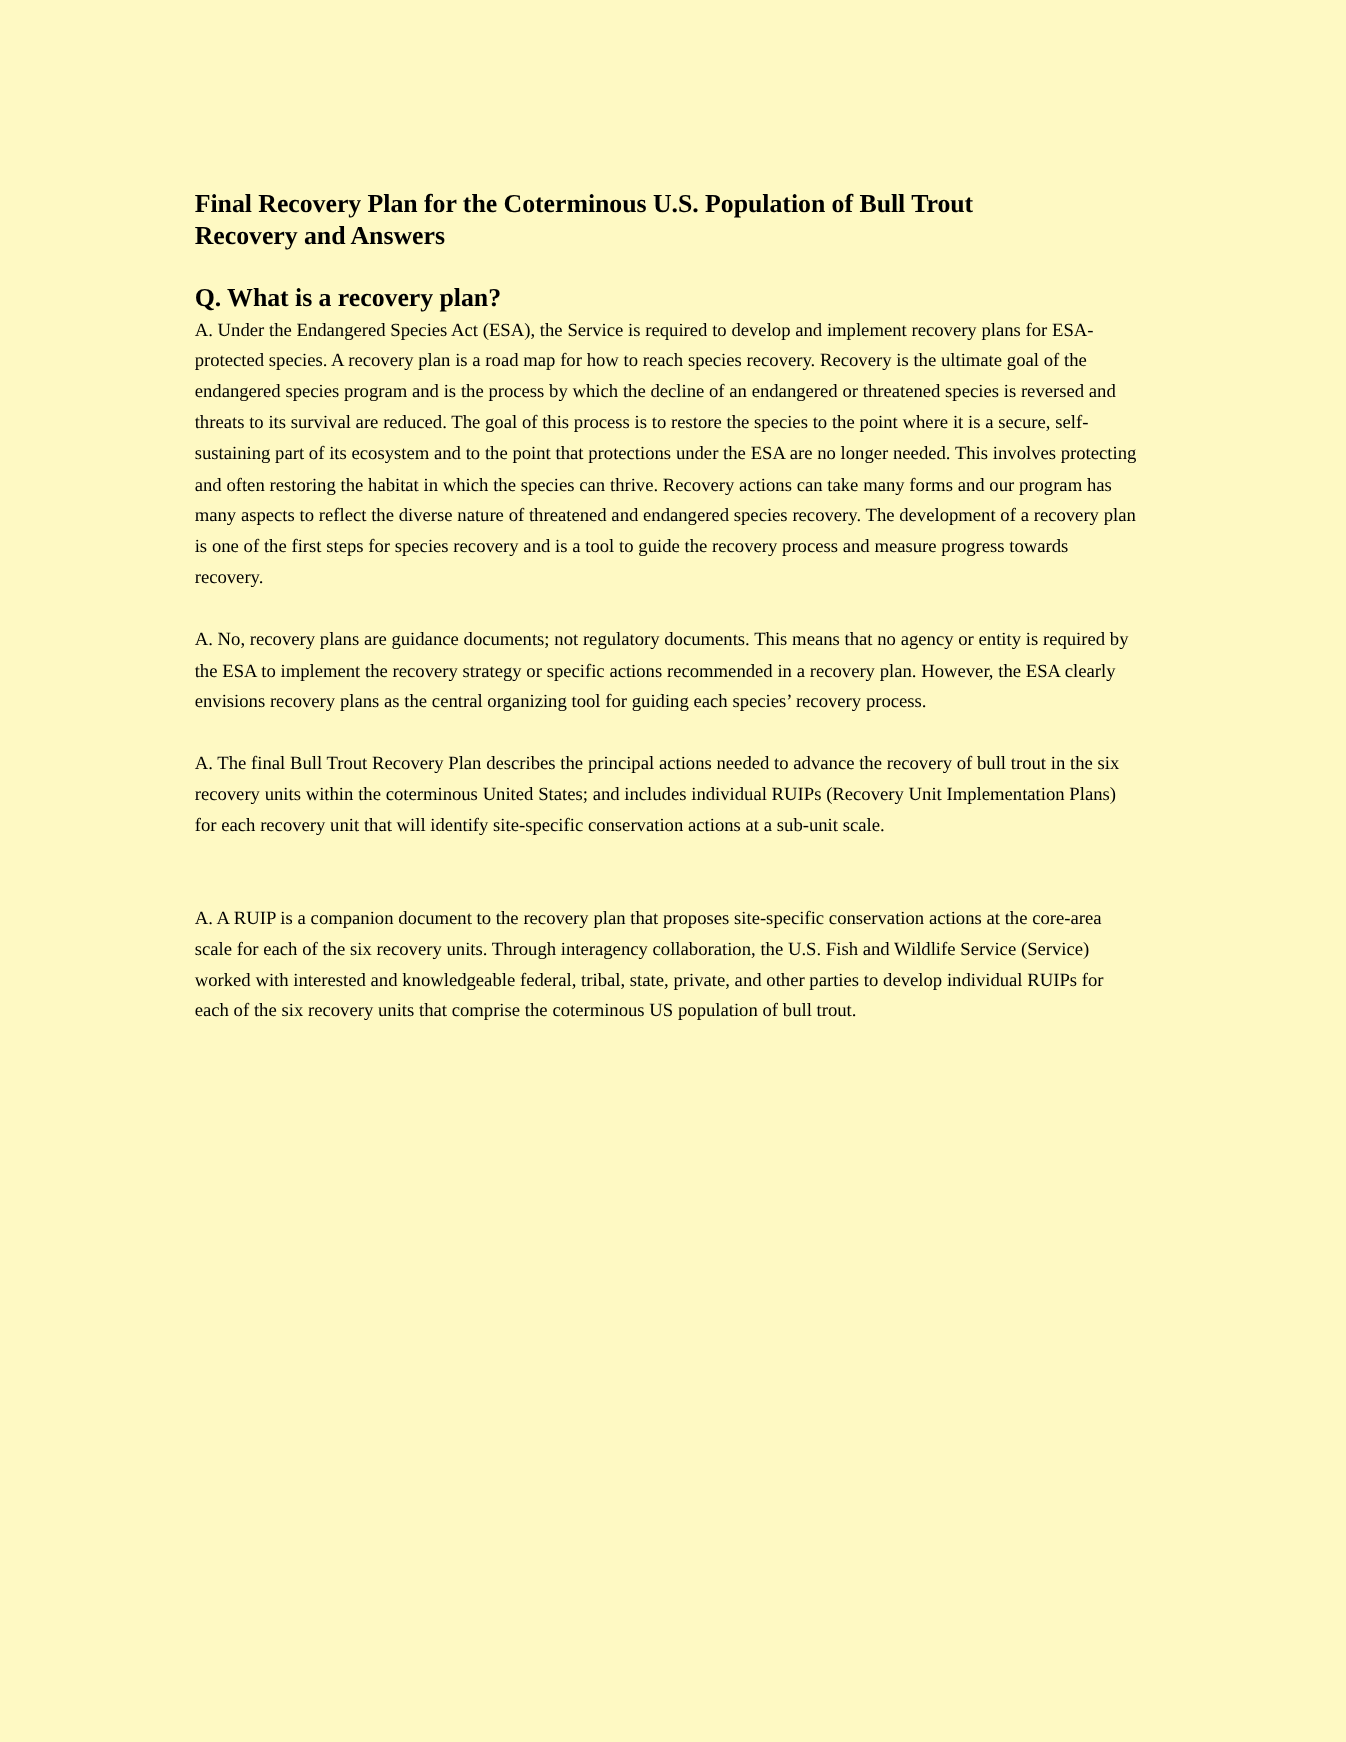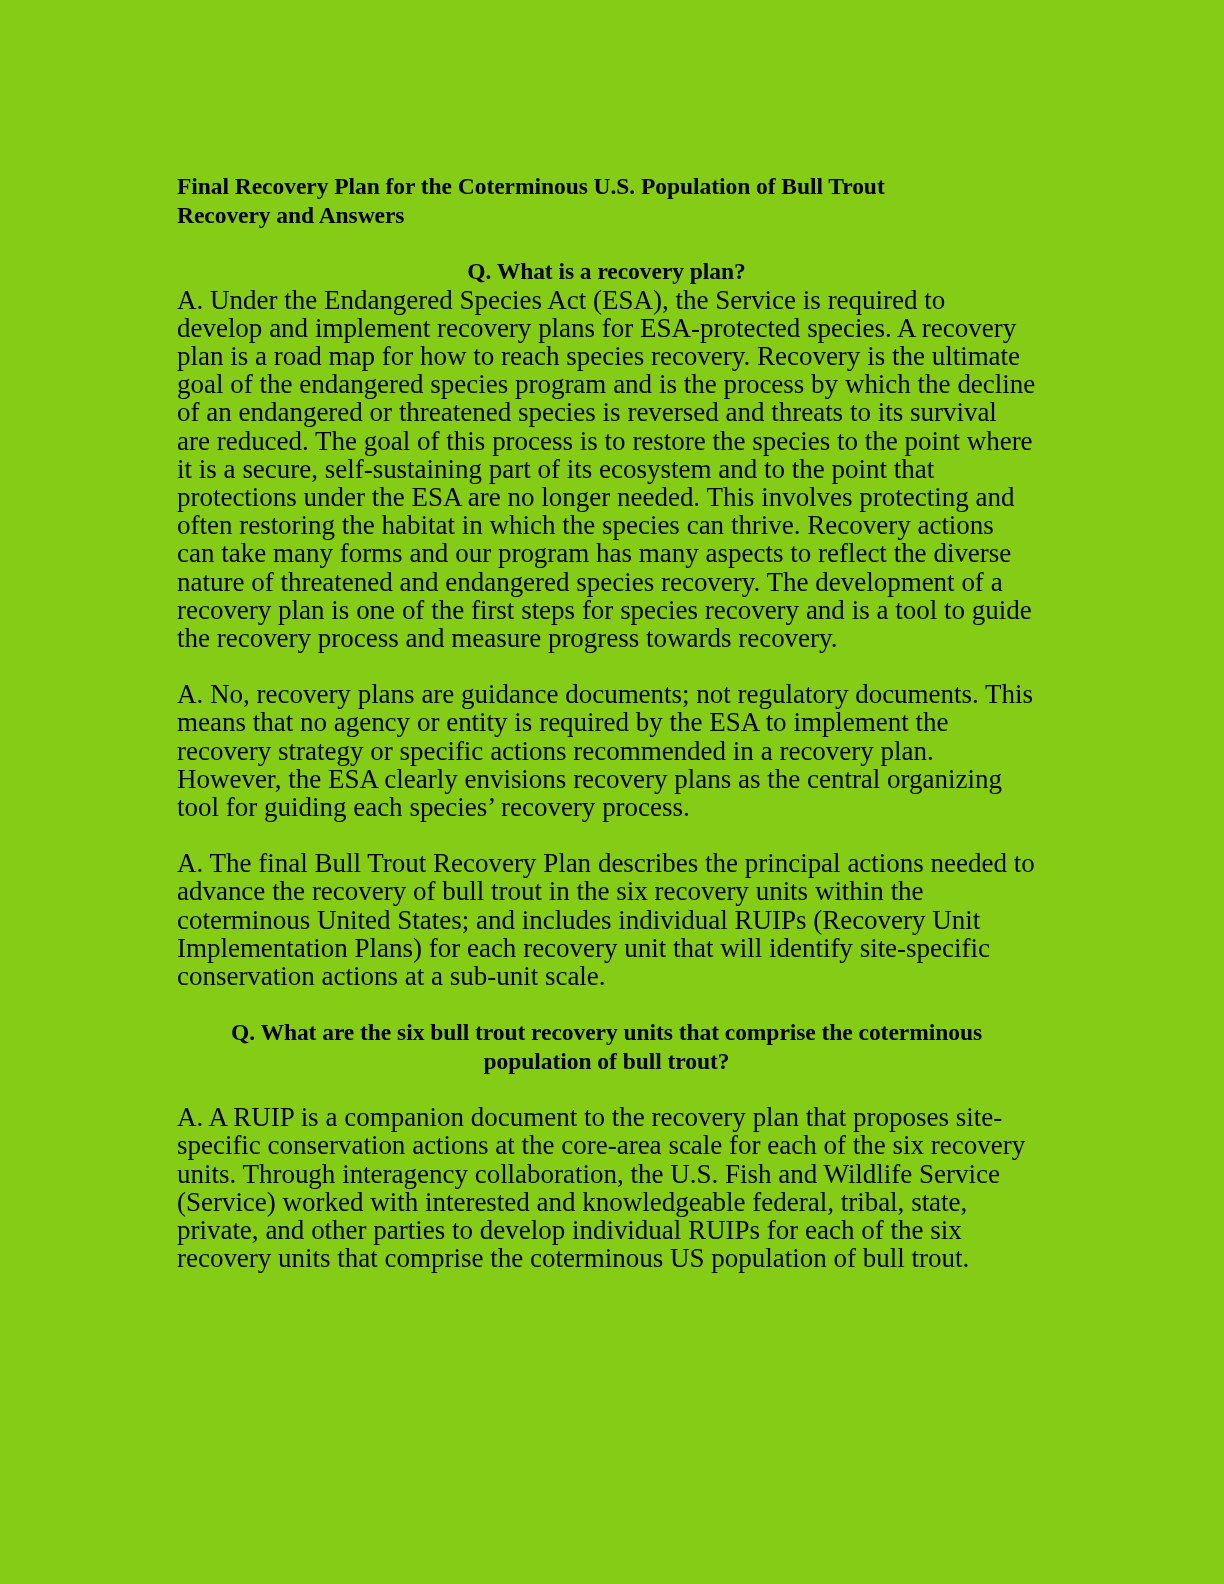--- a/index.html
+++ b/index.html
@@ -11,21 +11,21 @@
     width: 1224px;
     height: 1584px;
     font-family: "Liberation Serif", "DejaVu Serif", serif;
     color: #000000;
     -webkit-font-smoothing: antialiased;
   }
   .page {
     position: relative;
     width: 1224px;
     height: 1584px;
-    background: #84cc16;
+    background: #fef9c3;
     box-sizing: border-box;
     padding: 172px 188px 0 177px;
   }
   .doc-title {
     font-weight: bold;
     font-size: 23.5px;
     line-height: 28.5px;
     letter-spacing: -0.05px;
     margin: 0;
   }
@@ -37,25 +37,25 @@
   }
   .qa-block {
     margin: 0;
   }
   .qa-question {
     font-weight: bold;
     font-size: 23.5px;
     line-height: 28.5px;
     letter-spacing: -0.05px;
     margin: 0;
-    text-align: center;
+    text-align: left;
   }
   .qa-answer {
     font-weight: normal;
-    font-size: 27px;
+    font-size: 17px;
     line-height: 28.2px;
     letter-spacing: -0.02px;
     margin: 0;
     text-align: left;
     word-spacing: 0.1px;
   }
   .link {
     color: #1a14d6;
     text-decoration: underline;
   }
@@ -89,21 +89,20 @@
 
   <div class="spacer"></div>
 
   <section class="qa-block">
     <p class="qa-answer">A. The final Bull Trout Recovery Plan describes the principal actions needed to advance the recovery of bull trout in the six recovery units within the coterminous United States; and includes individual RUIPs (Recovery Unit Implementation Plans) for each recovery unit that will identify site-specific conservation actions at a sub-unit scale.</p>
   </section>
 
   <div class="spacer"></div>
 
   <section class="qa-block">
-    <p class="qa-question">Q. What are the six bull trout recovery units that comprise the coterminous population of bull trout?</p>
   </section>
 
   <div class="spacer"></div>
 
   <section class="qa-block">
     <p class="qa-answer">A. A RUIP is a companion document to the recovery plan that proposes site-specific conservation actions at the core-area scale for each of the six recovery units. Through interagency collaboration, the U.S. Fish and Wildlife Service (Service) worked with interested and knowledgeable federal, tribal, state, private, and other parties to develop individual RUIPs for each of the six recovery units that comprise the coterminous US population of bull trout.</p>
   </section>
 
 </div>
 

